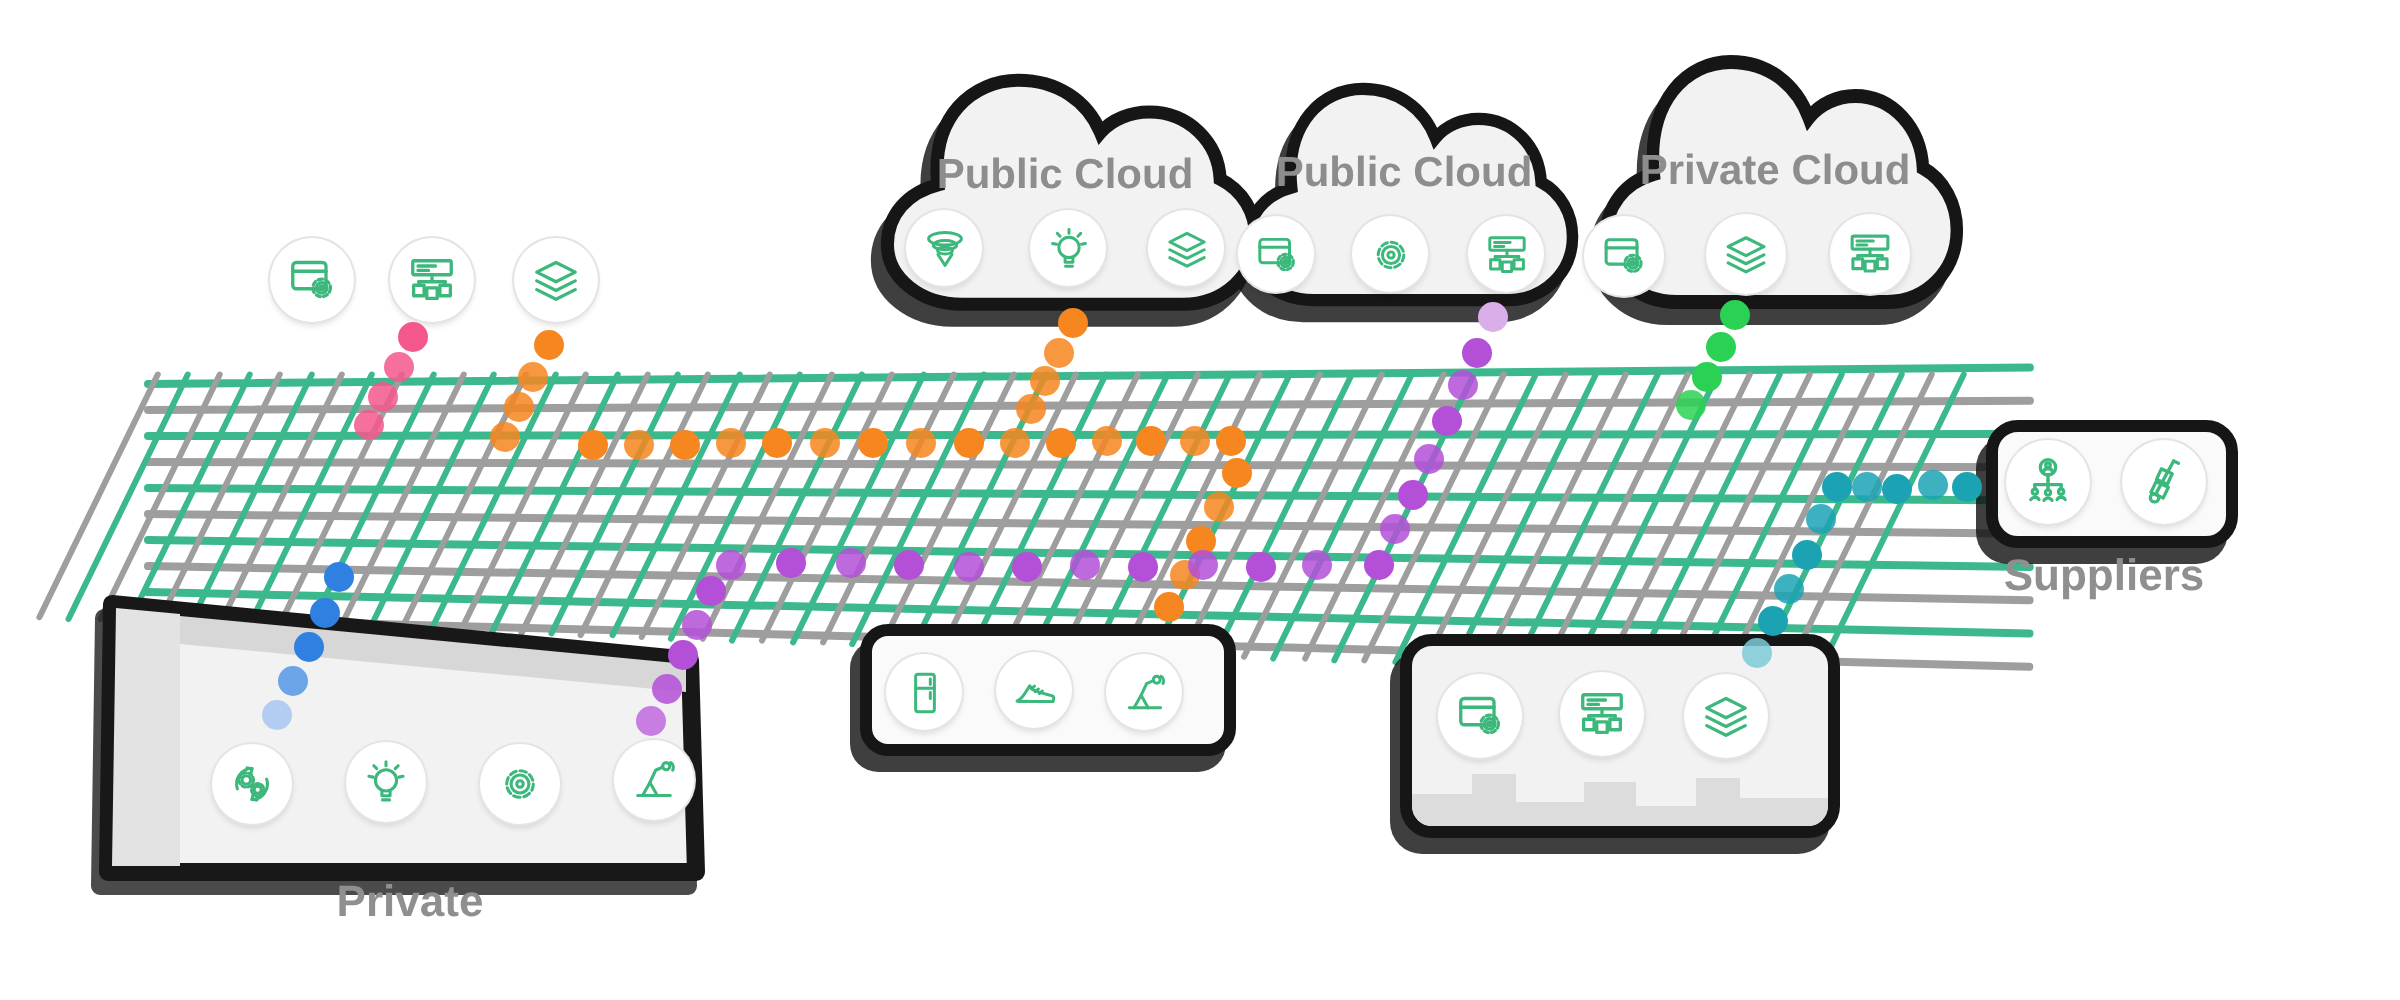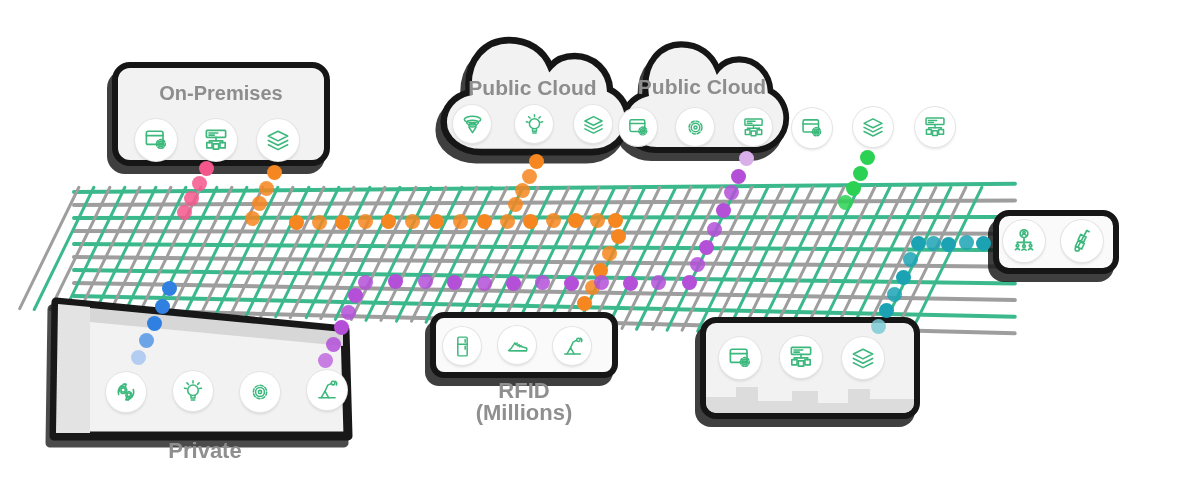--- a/index.html
+++ b/index.html
@@ -187,65 +187,65 @@
       <div class="dot" style="left: 940.5px; top: 236.5px; background: rgb(27, 163, 180);"></div>
       <div class="dot t" style="left: 925.5px; top: 235.5px; background: rgb(27, 163, 180);"></div>
       <div class="dot" style="left: 910.5px; top: 235.5px; background: rgb(27, 163, 180);"></div>
       <div class="dot t" style="left: 902.5px; top: 251.5px; background: rgb(27, 163, 180);"></div>
       <div class="dot" style="left: 895.5px; top: 269.5px; background: rgb(27, 163, 180);"></div>
       <div class="dot t" style="left: 886.5px; top: 286.5px; background: rgb(27, 163, 180);"></div>
       <div class="dot" style="left: 878.5px; top: 302.5px; background: rgb(27, 163, 180);"></div>
       <div class="dot t" style="left: 870.5px; top: 318.5px; background: rgb(126, 203, 214);"></div>
     </div>
 
-  <div class="panel" style="left:112px;top:62px;width:218px;height:104px;">
-    <div class="panel-title">On-Premises</div>
-  </div>
 
   <div class="cloud back" style="left:607px;top:33px;width:190px;height:132px;">
     <svg class="cloud-shape" viewBox="0 0 230 150" preserveAspectRatio="none">
       <path d="M60 133 C38 133 20 119 20 101 C20 85 31 73 47 69 C43 32 66 13 90 13 C111 13 127 24 134 41 C140 34 150 30 160 30 C181 30 197 46 198 66 C210 72 217 84 217 97 C217 117 200 133 178 133 Z" fill="#f2f2f2" stroke="#161616" stroke-width="7"></path>
     </svg>
     <div class="cloud-title" style="top:42px;">Public Cloud</div>
   </div>
 
   <div class="cloud" style="left:425px;top:28px;width:215px;height:140px;">
     <svg class="cloud-shape" viewBox="0 0 230 150" preserveAspectRatio="none">
       <path d="M60 133 C38 133 20 119 20 101 C20 85 31 73 47 69 C43 32 66 13 90 13 C111 13 127 24 134 41 C140 34 150 30 160 30 C181 30 197 46 198 66 C210 72 217 84 217 97 C217 117 200 133 178 133 Z" fill="#f2f2f2" stroke="#161616" stroke-width="7"></path>
     </svg>
     <div class="cloud-title" style="top:48px;">Public Cloud</div>
   </div>
 
+  <div class="cloud" style="left:785px;top:18px;width:205px;height:150px;">
+    <svg class="cloud-shape" viewBox="0 0 230 150" preserveAspectRatio="none">
+      <path d="M60 133 C38 133 20 119 20 101 C20 85 31 73 47 69 C43 32 66 13 90 13 C111 13 127 24 134 41 C140 34 150 30 160 30 C181 30 197 46 198 66 C210 72 217 84 217 97 C217 117 200 133 178 133 Z" fill="#f2f2f2" stroke="#161616" stroke-width="7"></path>
+    </svg>
+    <div class="cloud-title" style="top:56px;">Private Cloud</div>
+  </div>
 
   <svg id="stores-shape" width="320" height="160" viewBox="0 0 320 160">
     <path d="M16 12 L305 40 L308 146 L14 146 Z" fill="#f2f2f2" stroke="#181818" stroke-width="9" stroke-linejoin="round"></path>
     <path d="M18 14 L50 17 L50 143 L16 143 Z" fill="#e3e3e3"></path>
     <path d="M50 18 L303 42 L303 56 L50 32 Z" fill="#d7d7d7"></path>
   </svg>
   <div class="node-label" style="left:125px;top:440px;width:160px;">Private</div>
 
   <div class="panel white" style="left:430px;top:312px;width:188px;height:66px;border-radius:14px;"></div>
-  <div class="node-label" style="left:434px;top:380px;width:180px;">
-    <span>RFID</span><br>
-    <span>(Millions)</span>
-  </div>
 
   <div class="panel" style="left:700px;top:317px;width:220px;height:102px;border-radius:16px;overflow:hidden;">
     <div class="skyline">
       <div style="width:30px;height:16px;"></div>
         <div style="width:22px;height:26px;"></div>
       <div style="width:34px;height:12px;"></div>
         <div style="width:26px;height:22px;"></div>
       <div style="width:30px;height:10px;"></div>
         <div style="width:22px;height:24px;"></div>
       <div style="width:44px;height:14px;"></div>
     </div>
   </div>
 
   <div class="panel white" style="left:993px;top:210px;width:126px;height:64px;border-radius:16px;"></div>
+  <div class="node-label" style="left:972px;top:277px;width:160px;">Suppliers</div>
 
 <div class="icircle" style="left: 135px; top: 119px; width: 42px; height: 42px;">
       <svg width="28" height="28" viewBox="0 0 32 32">
         <rect x="5" y="6" width="19" height="15" rx="2"></rect>
         <line x1="5" y1="11" x2="24" y2="11"></line>
         <circle cx="21.5" cy="20.5" r="3"></circle>
         <circle cx="21.5" cy="20.5" r="1.1"></circle>
         <circle cx="21.5" cy="20.5" r="5" stroke-dasharray="2.4 1.9"></circle>
       </svg>
     </div>

